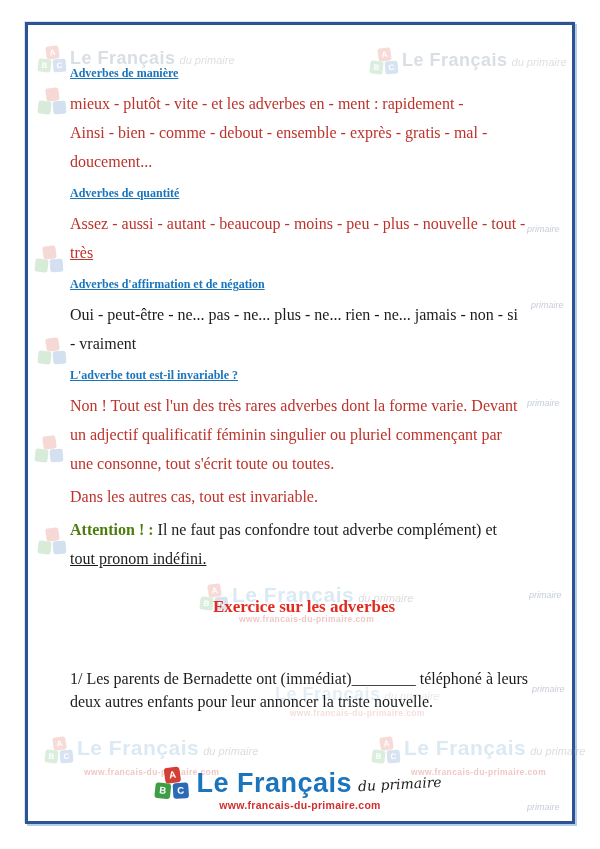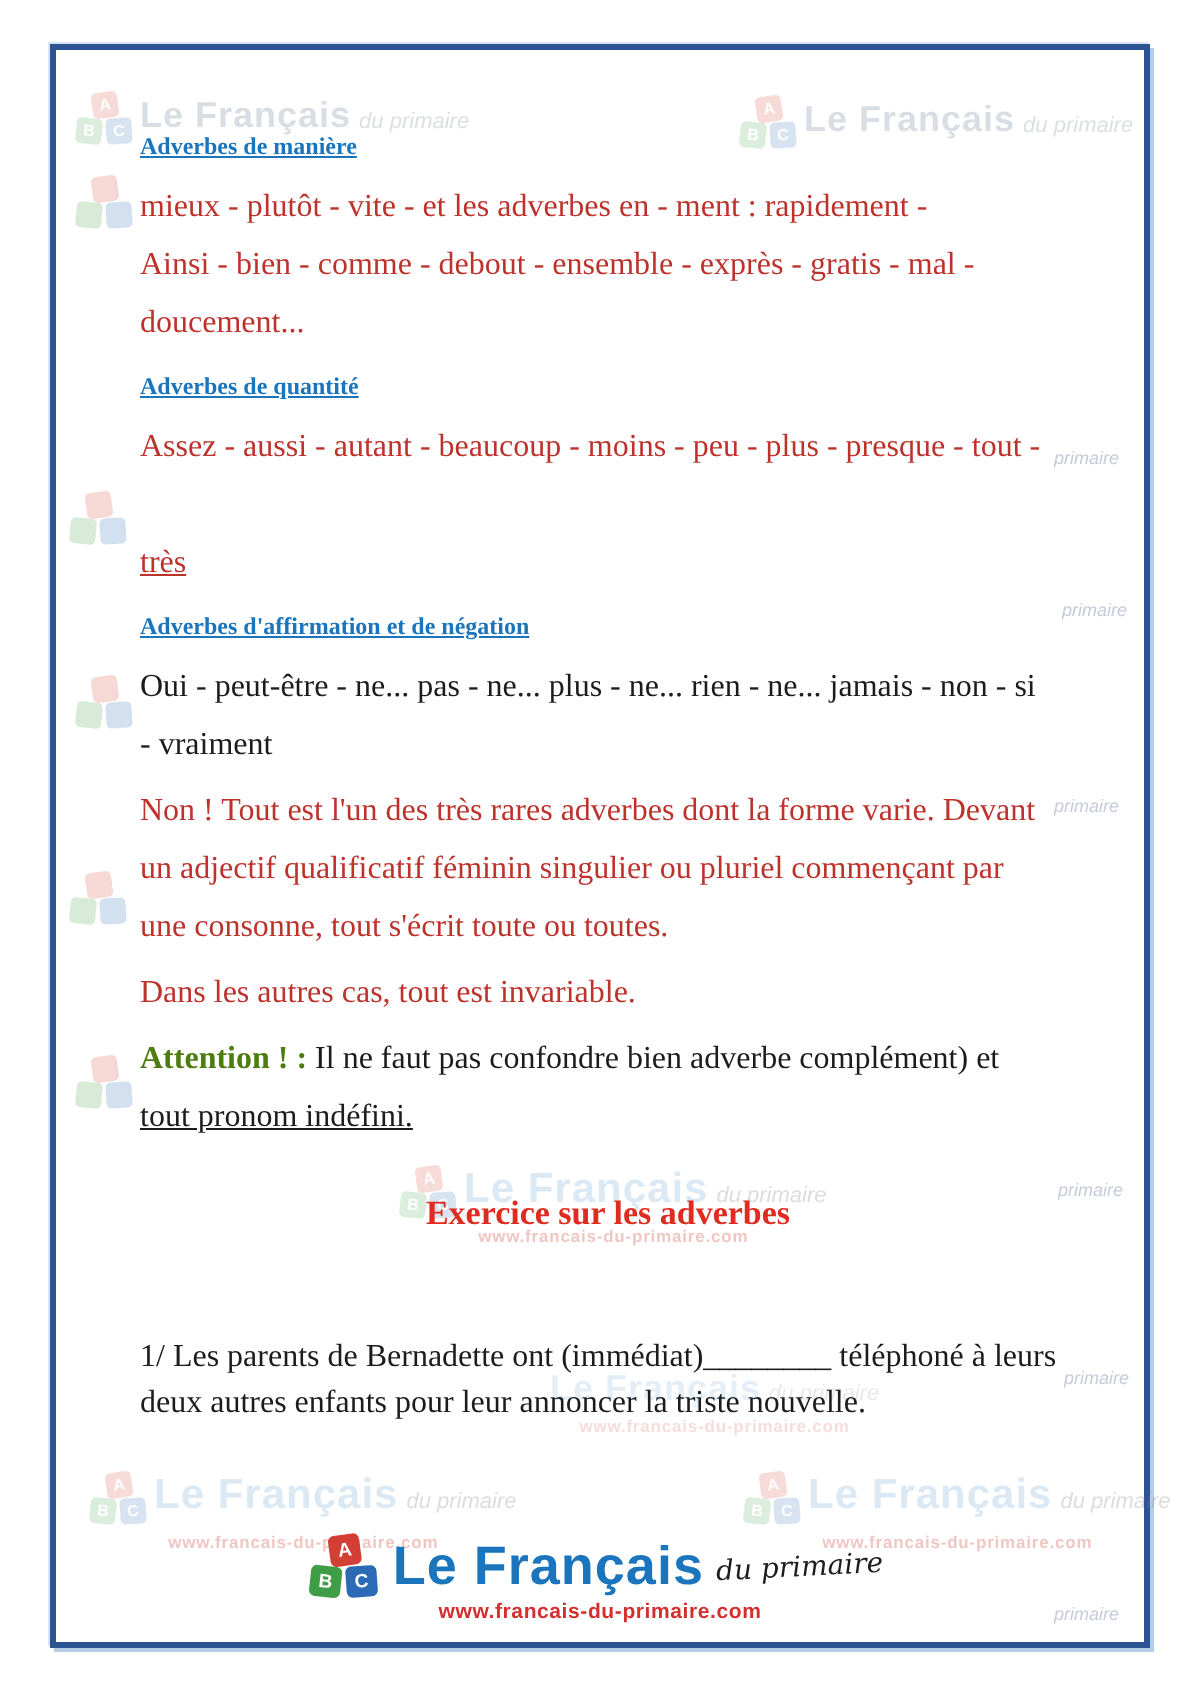--- a/index.html
+++ b/index.html
@@ -21,21 +21,21 @@
   }
   .head{
     font-size:12px;font-weight:bold;color:#1b75bc;
     text-decoration:underline;margin:10px 0 8px;
   }
   .head.first{margin-top:0;}
   p{margin:0 0 4px;}
   .lines span{display:block;line-height:29px;}
   .red{color:#bd332c;}
   .black{color:#1c1c1c;}
-  .u{text-decoration:underline;margin-top:29px;}
+  .u{text-decoration:underline;}
   .att b{color:#4d7c0f;}
   .att{line-height:29px;}
   .att .bl{display:block;text-decoration:underline;}
   .ex-title{
     margin-top:24px;text-align:center;font-weight:bold;
     color:#e02b20;font-size:17px;
   }
   .question{margin-top:50px;line-height:23px;}
   .question span{display:block;}
 
@@ -154,42 +154,43 @@
 
   <div class="head first">Adverbes de manière</div>
   <p class="lines red">
     <span>mieux - plutôt - vite - et les adverbes en - ment : rapidement -</span>
     <span>Ainsi - bien - comme - debout - ensemble - exprès - gratis - mal -</span>
     <span>doucement...</span>
   </p>
 
   <div class="head">Adverbes de quantité</div>
   <p class="lines red">
-    <span>Assez - aussi - autant - beaucoup - moins - peu - plus - presque - tout -</span>
+    <span>Assez - aussi - autant - beaucoup - moins - peu - plus - nouvelle - tout -</span>
     <span class="u">très</span>
   </p>
 
   <div class="head">Adverbes d'affirmation et de négation</div>
   <p class="lines black">
     <span>Oui - peut-être - ne... pas - ne... plus - ne... rien - ne... jamais - non - si</span>
     <span>- vraiment</span>
   </p>
 
+  <div class="head">L'adverbe tout est-il invariable ?</div>
   <p class="lines red">
     <span>Non ! Tout est l'un des très rares adverbes dont la forme varie. Devant</span>
     <span>un adjectif qualificatif féminin singulier ou pluriel commençant par</span>
     <span>une consonne, tout s'écrit toute ou toutes.</span>
   </p>
   <p class="lines red">
     <span>Dans les autres cas, tout est invariable.</span>
   </p>
 
   <p class="att black">
     <b>Attention ! :</b>
-    <span>Il ne faut pas confondre bien adverbe  complément) et</span>
+    <span>Il ne faut pas confondre tout adverbe  complément) et</span>
     <span class="bl">tout pronom indéfini.</span>
   </p>
 
   <div class="ex-title">Exercice sur les adverbes</div>
 
   <p class="question black">
     <span>1/ Les parents de Bernadette ont (immédiat)________ téléphoné à leurs</span>
     <span>deux autres enfants pour leur annoncer la triste nouvelle.</span>
   </p>
 </div>

